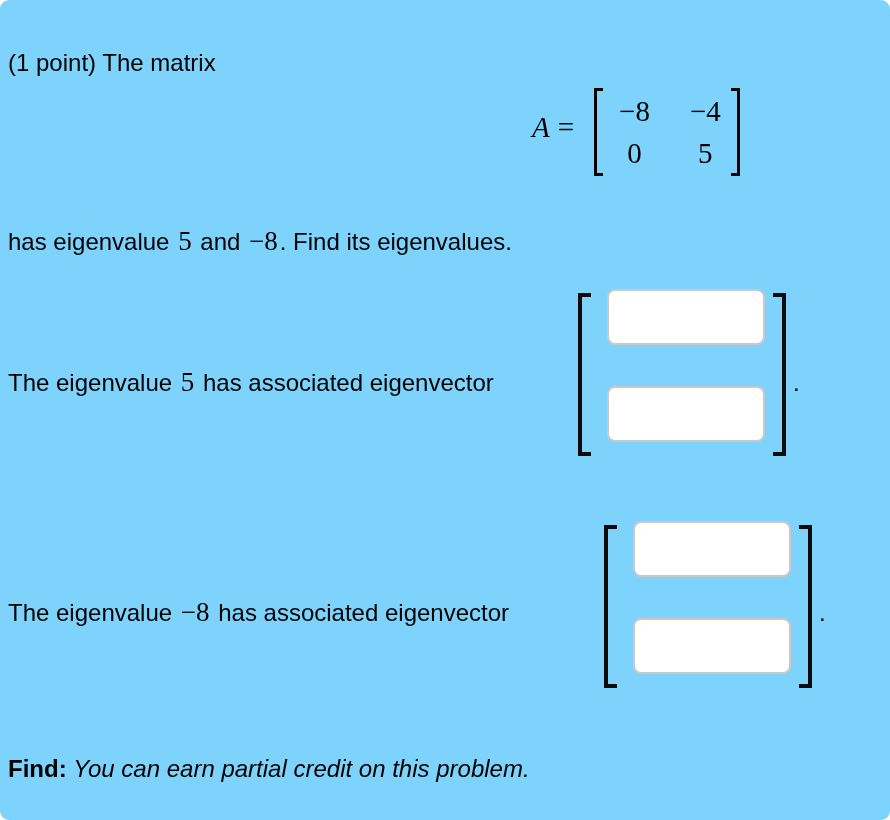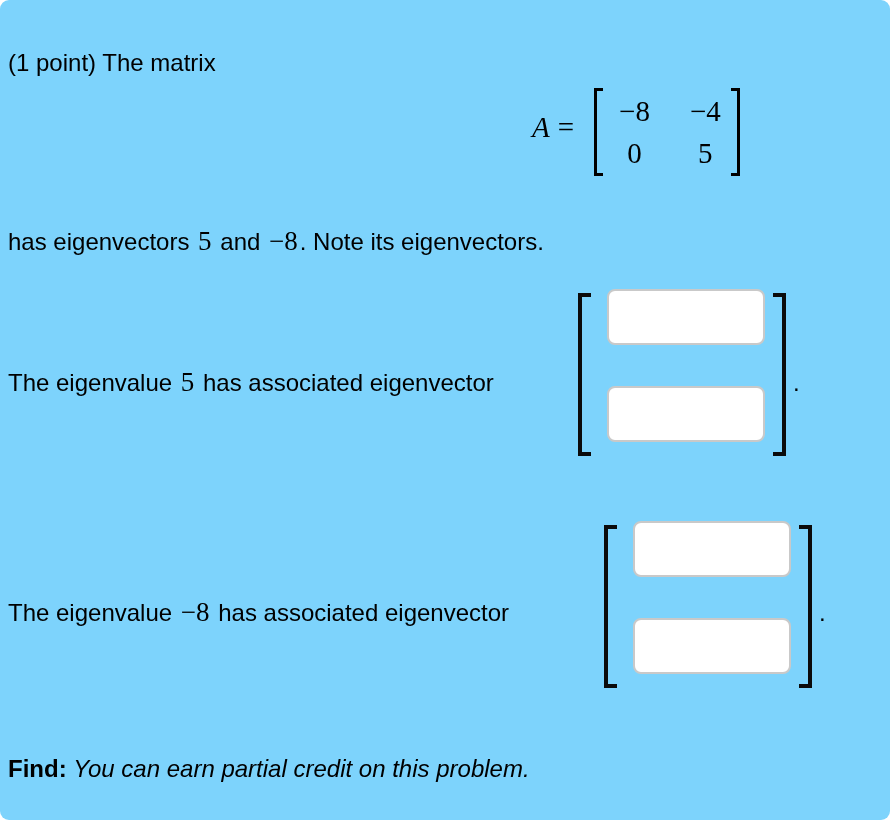--- a/index.html
+++ b/index.html
@@ -122,21 +122,21 @@
       <div class="mcells">
         <span class="mcell">−8</span>
         <span class="mcell">−4</span>
         <span class="mcell">0</span>
         <span class="mcell">5</span>
       </div>
       <div class="mbracket right"></div>
     </div>
   </div>
 
-  <p class="text pos-eigenline"><span>has eigenvectors </span><span class="math">5</span><span> and </span><span class="math">−8</span><span>. Note its eigenvectors.</span></p>
+  <p class="text pos-eigenline"><span>has eigenvalue </span><span class="math">5</span><span> and </span><span class="math">−8</span><span>. Find its eigenvalues.</span></p>
 
   <div class="vec-row row1">
     <span class="text vec-label"><span>The eigenvalue </span><span class="math">5</span><span> has associated eigenvector</span></span>
     <div class="vec-group">
       <div class="vbracket left"></div>
       <div class="vcells">
         <input class="vec-input" type="text" value="" style="">
         <input class="vec-input" type="text" value="" style="">
       </div>
       <div class="vbracket right"></div>

